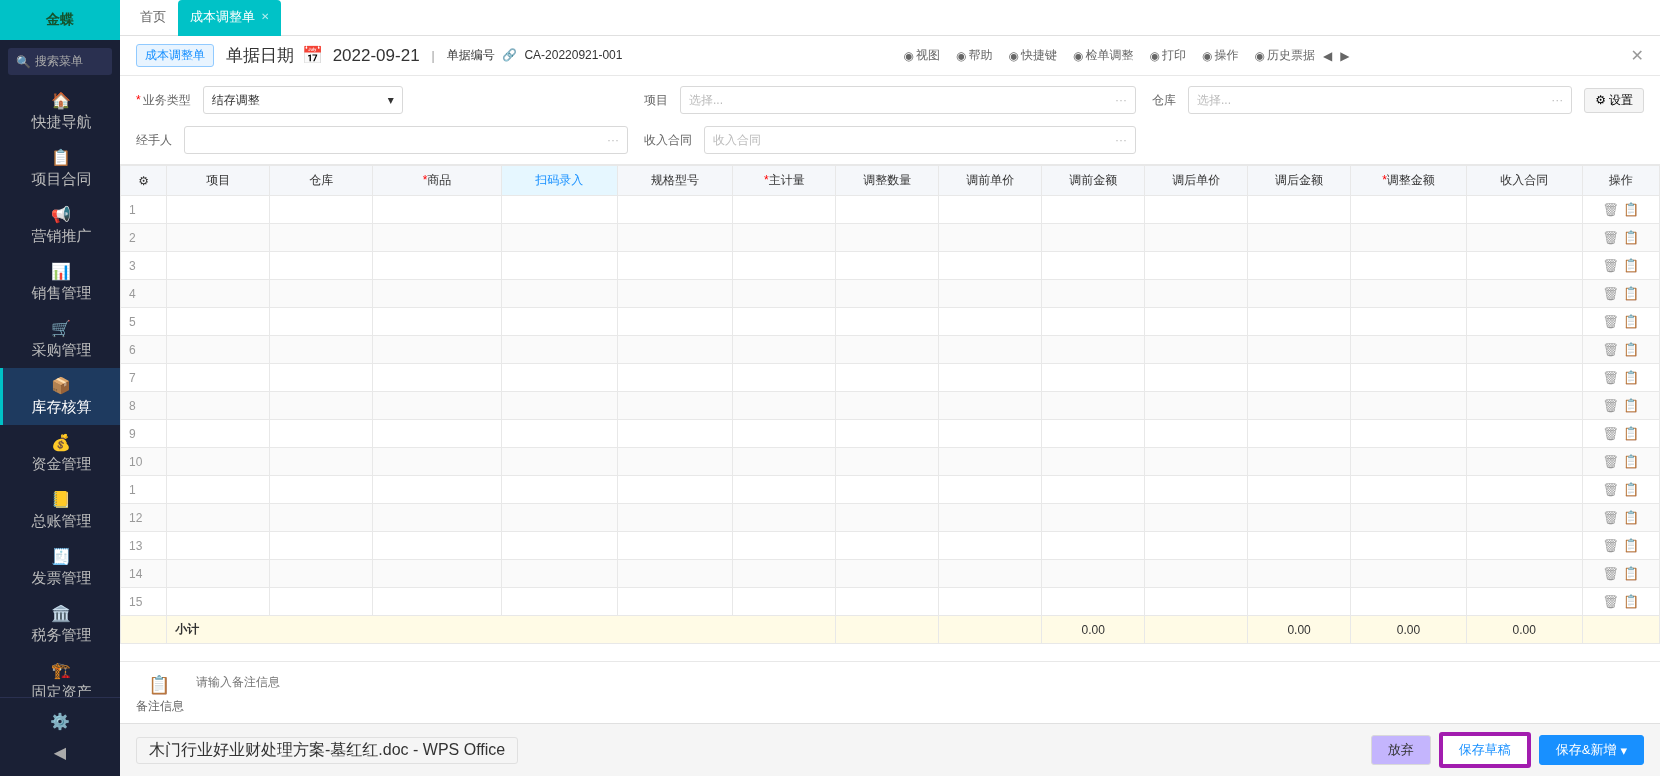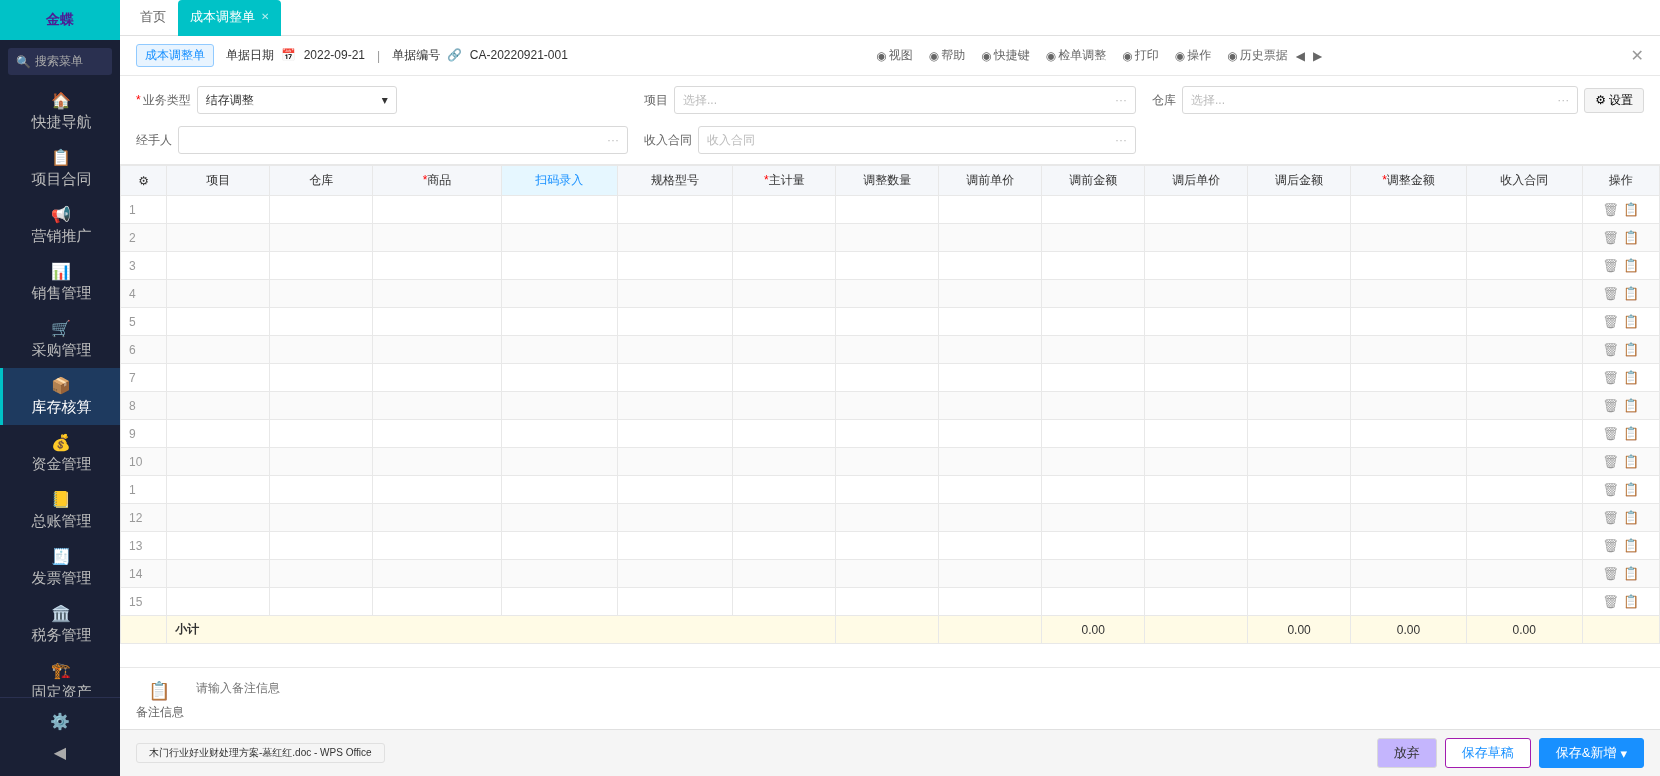--- a/index.html
+++ b/index.html
@@ -1,20 +1,20 @@
 <!DOCTYPE html>
 <html><head>
   <meta charset="utf-8">
   <style>
     * { box-sizing: border-box; margin: 0; padding: 0; }
     body { font-family: 'Microsoft YaHei', Arial, sans-serif; font-size: 12px; background: #f0f2f5; color: #333; display: flex; height: 776px; overflow: hidden; }
 
     
     .sidebar { width: 120px; background: #1a2035; color: #fff; display: flex; flex-direction: column; height: 100%; flex-shrink: 0; }
-    .sidebar-logo { height: 40px; display: flex; align-items: center; justify-content: center; background: #00c2c7; font-size: 14px; font-weight: bold; color: #4c1d95; gap: 4px; }
+    .sidebar-logo { height: 40px; display: flex; align-items: center; justify-content: center; background: #00c2c7; font-size: 14px; font-weight: bold; color: #14532d; gap: 4px; }
     .sidebar-search { padding: 8px; background: #1a2035; }
     .sidebar-search-btn { width: 100%; padding: 5px 8px; background: #2a3050; border: none; color: #aaa; border-radius: 3px; font-size: 12px; cursor: pointer; display: flex; align-items: center; gap: 4px; }
     .sidebar-items { flex: 1; overflow-y: auto; }
     .sidebar-item { display: flex; flex-direction: column; align-items: center; padding: 8px 4px; cursor: pointer; border-left: 3px solid transparent; transition: background 0.2s; }
     .sidebar-item.active { background: #1e3a5f; border-left-color: #00c2c7; }
     .sidebar-item-icon { font-size: 16px; margin-bottom: 3px; }
     .sidebar-item-label { font-size: 15px; color: #bbb; text-align: center; }
     .sidebar-item.active .sidebar-item-label { color: #fff; }
     .sidebar-bottom { padding: 8px 0; border-top: 1px solid #2a3050; }
     .sidebar-bottom-item { display: flex; flex-direction: column; align-items: center; padding: 6px 4px; cursor: pointer; }
@@ -29,30 +29,30 @@
     .tab.active { color: #fff; background: #00c2c7; border-radius: 4px 4px 0 0; }
     .tab-close { font-size: 10px; cursor: pointer; opacity: 0.7; }
 
     
     .content { flex: 1; background: #fff; margin: 0; overflow: hidden; display: flex; flex-direction: column; position: relative; }
 
     
     .form-header { padding: 8px 16px; border-bottom: 1px solid #e8e8e8; display: flex; align-items: center; justify-content: space-between; background: #fff; }
     .form-title-area { display: flex; align-items: center; gap: 12px; }
     .form-badge { background: #e8f4ff; color: #1890ff; border: 1px solid #91caff; padding: 2px 8px; border-radius: 3px; font-size: 12px; }
-    .form-date { font-size: 12px; color: #333; }
+    .form-date { font-size: 17px; color: #333; }
     .form-number { font-size: 12px; color: #333; }
     .form-actions { display: flex; align-items: center; gap: 8px; font-size: 12px; color: #666; }
     .form-action-btn { cursor: pointer; display: flex; align-items: center; gap: 2px; }
     .close-btn { cursor: pointer; color: #999; font-size: 16px; }
 
     
     .form-fields { padding: 10px 16px; border-bottom: 1px solid #e8e8e8; display: flex; flex-wrap: wrap; gap: 8px; background: #fff; }
     .field-row { display: flex; align-items: center; gap: 16px; width: 100%; }
-    .field-group { display: flex; align-items: center; gap: 6px; flex: 1; }
+    .field-group { display: flex; align-items: center; gap: 12px; flex: 1; }
     .field-label { font-size: 12px; color: #666; white-space: nowrap; }
     .field-label.required::before { content: '*'; color: red; margin-right: 2px; }
     .field-input { flex: 1; border: 1px solid #d9d9d9; border-radius: 3px; padding: 3px 8px; font-size: 12px; display: flex; align-items: center; justify-content: space-between; min-width: 120px; height: 28px; background: #fff; cursor: pointer; }
     .field-input-placeholder { color: #bbb; font-size: 12px; }
     .field-ellipsis { color: #bbb; font-size: 12px; }
     .field-select { background: #fff; border: 1px solid #d9d9d9; border-radius: 3px; padding: 3px 8px; font-size: 12px; display: flex; align-items: center; justify-content: space-between; min-width: 180px; height: 28px; cursor: pointer; }
     .settings-btn { background: #f5f5f5; border: 1px solid #d9d9d9; border-radius: 3px; padding: 3px 10px; font-size: 12px; cursor: pointer; display: flex; align-items: center; gap: 3px; }
 
     
     .table-area { flex: 1; overflow: hidden; display: flex; flex-direction: column; position: relative; }
@@ -76,25 +76,25 @@
 
     
     .notes-area { padding: 8px 16px; border-top: 1px solid #e8e8e8; background: #fff; display: flex; align-items: flex-start; gap: 8px; min-height: 60px; }
     .notes-icon-area { display: flex; flex-direction: column; align-items: center; gap: 2px; padding-top: 4px; }
     .notes-icon { font-size: 18px; color: #1890ff; }
     .notes-label { font-size: 12px; color: #666; }
     .notes-input { flex: 1; border: none; outline: none; font-size: 12px; color: #701a75; padding: 4px; resize: none; width: 100%; }
 
     
     .footer { padding: 8px 16px; background: #f5f5f5; border-top: 1px solid #e0e0e0; display: flex; align-items: center; justify-content: flex-end; gap: 8px; }
-    .taskbar-item { background: #f5f5f5; border: 1px solid #e0e0e0; padding: 2px 12px; border-radius: 3px; cursor: pointer; font-size: 10px; }
+    .taskbar-item { background: #f5f5f5; border: 1px solid #e0e0e0; padding: 2px 12px; border-radius: 3px; cursor: pointer; font-size: 16px; }
 
     .btn { padding: 5px 16px; border-radius: 3px; font-size: 13px; cursor: pointer; border: none; }
     .btn-default { background: #c4b5fd; border: 1px solid #d9d9d9; color: #333; }
-    .btn-primary-outline { background: #fff; border: 1px solid #a21caf; color: #1890ff; }
+    .btn-primary-outline { background: #fff; border: 4px solid #a21caf; color: #1890ff; }
     .btn-primary { background: #1890ff; color: #fff; border: 1px solid #1890ff; display: flex; align-items: center; gap: 4px; }
   </style>
 </head>
 <body>
 
 <div class="sidebar">
   <div class="sidebar-logo">
     <span>金蝶</span>
   </div>
   <div class="sidebar-search">

